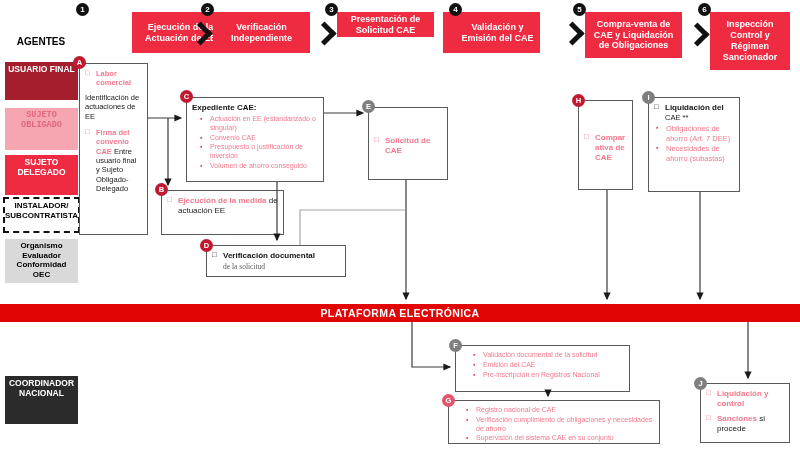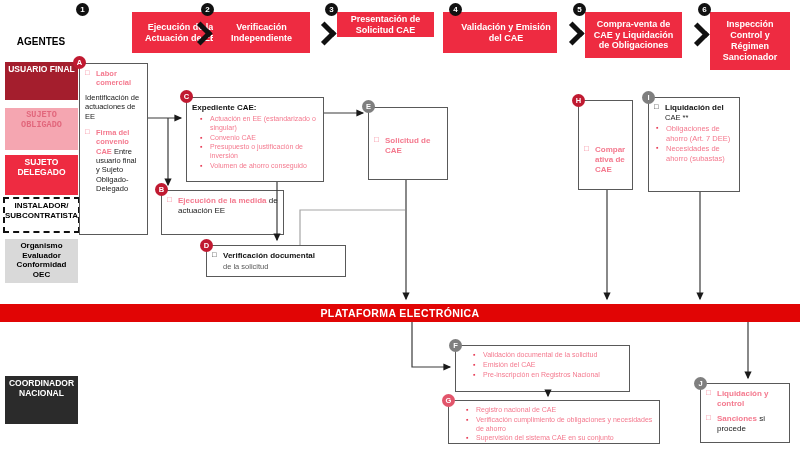--- a/index.html
+++ b/index.html
@@ -19,21 +19,21 @@
   .agent{position:absolute;left:5px;width:73px;display:flex;align-items:flex-start;justify-content:center;
         text-align:center;font-weight:bold;font-size:8.5px;line-height:1.2;box-sizing:border-box;padding:2px;}
   
   .wbox{position:absolute;background:#fff;border:1.5px solid #595959;box-sizing:border-box;
         font-size:7.5px;line-height:1.25;padding:5px 5px;overflow-wrap:break-word;word-break:break-word;}
   .lbadge{position:absolute;width:13px;height:13px;border-radius:50%;color:#fff;font-size:7.5px;
         font-weight:bold;display:flex;align-items:center;justify-content:center;z-index:6;}
   .badge-red{background:#C01A31;} .badge-gray{background:#7F7F7F;} .badge-pink{background:#E2556B;}
   .pinkb{color:#F4798E;font-weight:bold;}
   .blk{color:#1a1a1a;font-weight:normal;}
-  .grey{color:#595959;font-weight:normal;}
+  .grey{color:#595959;font-weight:normal;font-family:Liberation Serif, serif;}
   .chkrow{position:relative;padding-left:11px;margin-bottom:5px;}
   .cb{position:absolute;left:0;top:-1px;font-weight:bold;}
   .cb.pink::before{content:"\25A1";color:#F4798E;}
   .cb.black::before{content:"\25A1";color:#1a1a1a;}
   ul.blt{list-style:none;margin:2px 0 0 0;padding:0;color:#F4798E;}
   ul.blt li{position:relative;padding-left:12px;margin-bottom:1px;}
   ul.blt li::before{content:"\25AA";color:#E8435C;position:absolute;left:2px;top:0;font-size:7px;}
   .boxtitle{font-weight:bold;font-size:8px;color:#111;}
   
   .platform{position:absolute;left:0;top:304px;width:800px;height:18px;background:#E10505;
@@ -58,21 +58,21 @@
     </div>
   <div class="chev" style="left:316px;top:25px;"></div>
 
   <div class="numbadge" style="left:325px;top:3px;">3</div>
   <div class="step" style="left:337px;top:12px;width:97px;height:25px;">
       <span>Presentación de Solicitud CAE</span>
     </div>
   <div class="chev" style="left:440px;top:25px;"></div>
 
   <div class="numbadge" style="left:449px;top:3px;">4</div>
-  <div class="step" style="left:443px;top:12px;width:114px;height:41px;padding-left:16px;">
+  <div class="step" style="left:443px;top:12px;width:97px;height:41px;padding-left:16px;">
       <span>Validación y Emisión del CAE</span>
     </div>
   <div class="chev" style="left:564px;top:25px;"></div>
 
   <div class="numbadge" style="left:573px;top:3px;">5</div>
   <div class="step" style="left:585px;top:12px;width:97px;height:46px;">
       <span>Compra-venta de CAE y Liquidación de Obligaciones</span>
     </div>
   <div class="chev" style="left:689px;top:26px;"></div>
 
@@ -148,21 +148,21 @@
     <div class="chkrow" style="margin-bottom:1px;"><span class="cb black"></span><span class="boxtitle">Verificación documental</span></div>
     <div class="grey" style="padding-left:11px;">de la solicitud</div>
   </div>
 
   <div class="lbadge badge-gray" style="left:362px;top:100px;">E</div>
   <div class="wbox" style="left:368px;top:107px;width:80px;height:73px;padding-top:28px;font-size:8px;">
     <div class="chkrow"><span class="cb pink"></span><span class="pinkb">Solicitud de CAE</span></div>
   </div>
 
   <div class="lbadge badge-red" style="left:572px;top:94px;">H</div>
-  <div class="wbox" style="left:578px;top:100px;width:55px;height:90px;padding-top:44px;font-size:8px;">
+  <div class="wbox" style="left:578px;top:100px;width:55px;height:90px;padding-top:32px;font-size:8px;">
     <div class="chkrow"><span class="cb pink"></span><span class="pinkb">Comparativa de CAE</span></div>
   </div>
 
   <div class="lbadge badge-gray" style="left:642px;top:91px;">I</div>
   <div class="wbox" style="left:648px;top:97px;width:92px;height:95px;">
     <div class="chkrow" style="margin-bottom:2px;"><span class="cb black"></span><span class="boxtitle">Liquidación del</span> <span class="blk">CAE **</span></div>
     <ul class="blt" style="font-size:7.5px;">
       <li>Obligaciones de ahorro (Art. 7 DEE)</li>
       <li>Necesidades de ahorro (subastas)</li>
     </ul>

